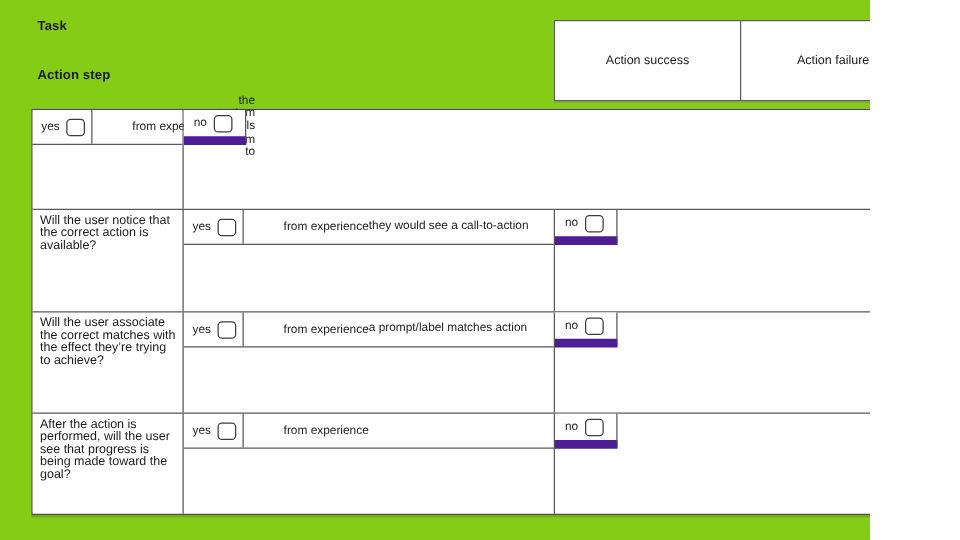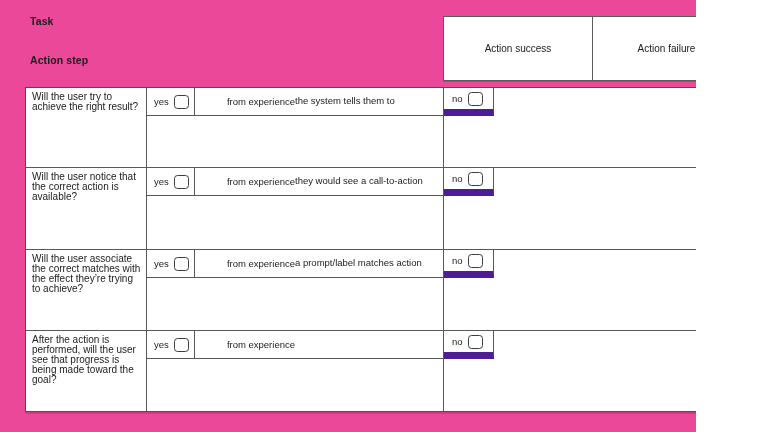--- a/index.html
+++ b/index.html
@@ -6,21 +6,21 @@
   html, body { background: #ffffff; }
   body {
     font-family: "Liberation Sans", sans-serif;
     color: #1b1b1b;
     -webkit-font-smoothing: antialiased;
   }
   .sheet {
     position: relative;
     width: 696px;
     height: 432px;
-    background: #ec4899;
+    background: #84cc16;
     overflow: hidden;
     padding-left: 36px;
   }
   .task-label {
     position: absolute;
     left: 30px; top: 15px;
     font-size: 10.5px;
     font-weight: bold;
     letter-spacing: 0.1px;
   }
@@ -128,21 +128,20 @@
   <div class="action-step-label">Action step</div>
 
   <div class="header-box">
     <div class="header-cell">Action success</div>
     <div class="header-cell">Action failure</div>
   </div>
 
   <div class="walkthrough-table">
 
     <div class="row">
-      <div class="qcell">Will the user try to achieve the right result?</div>
       <div class="mid-col">
         <div class="band">
           <div class="yes-cell">
             <span>yes</span>
             <span class="checkbox"></span>
           </div>
           <div class="band-text">
             <span class="src">from experience</span>
             <span class="hint">the system tells them to</span>
           </div>

